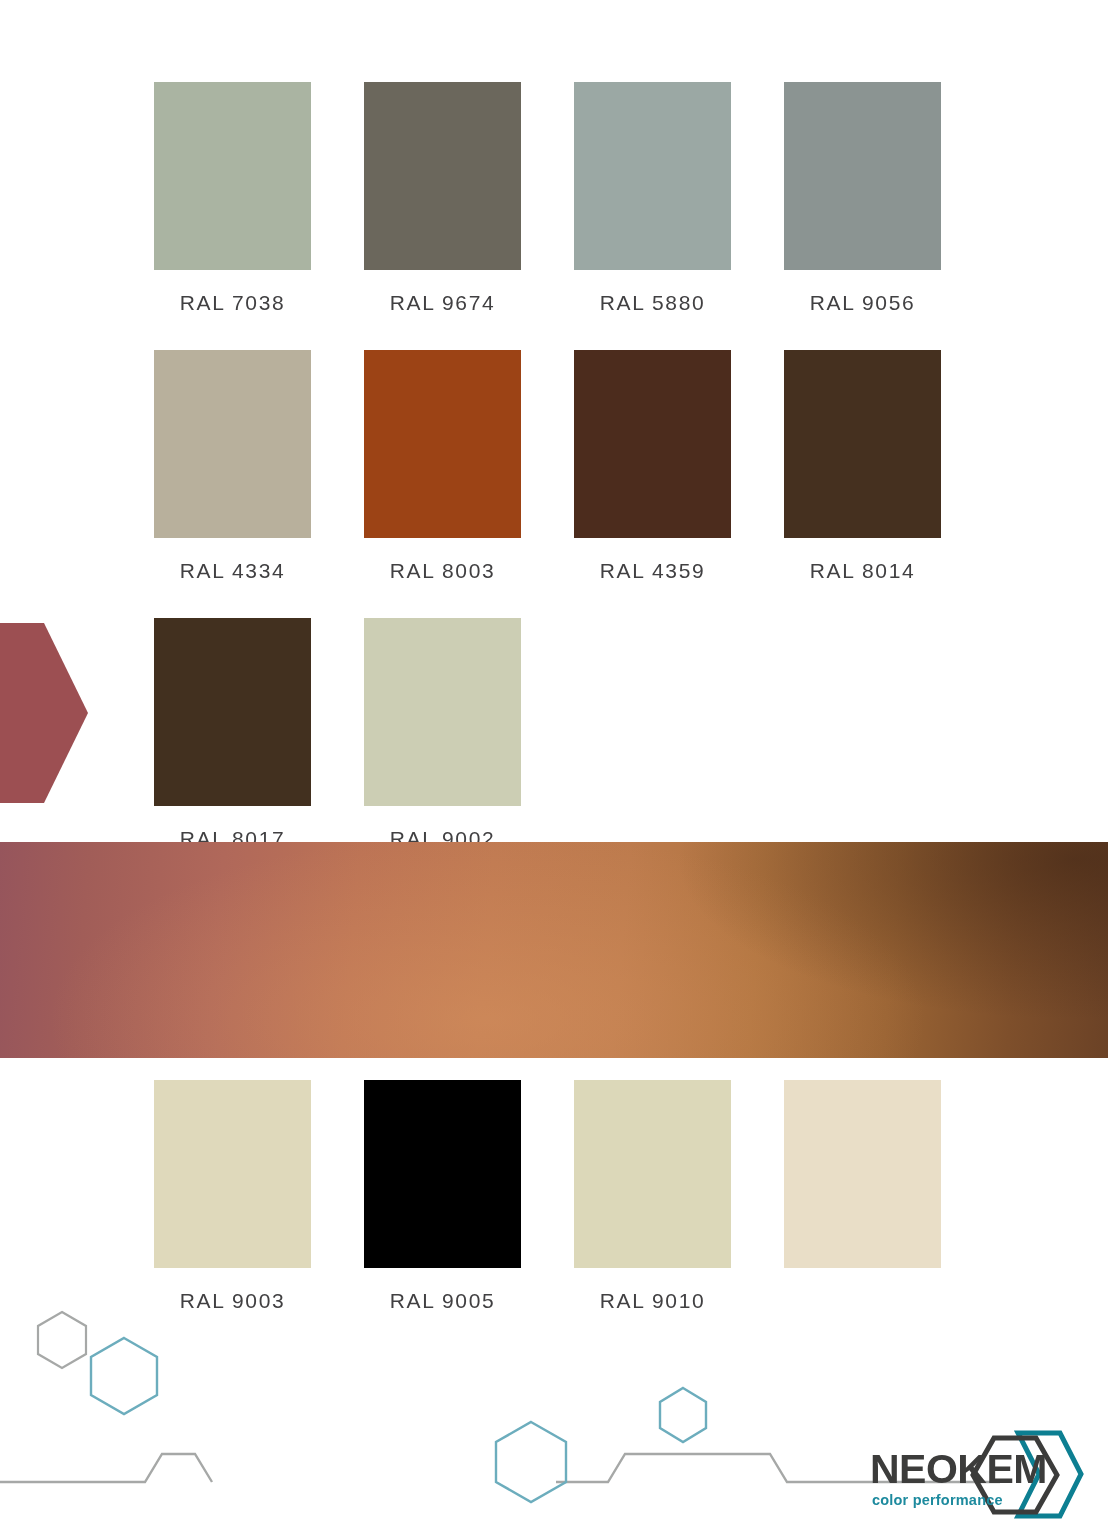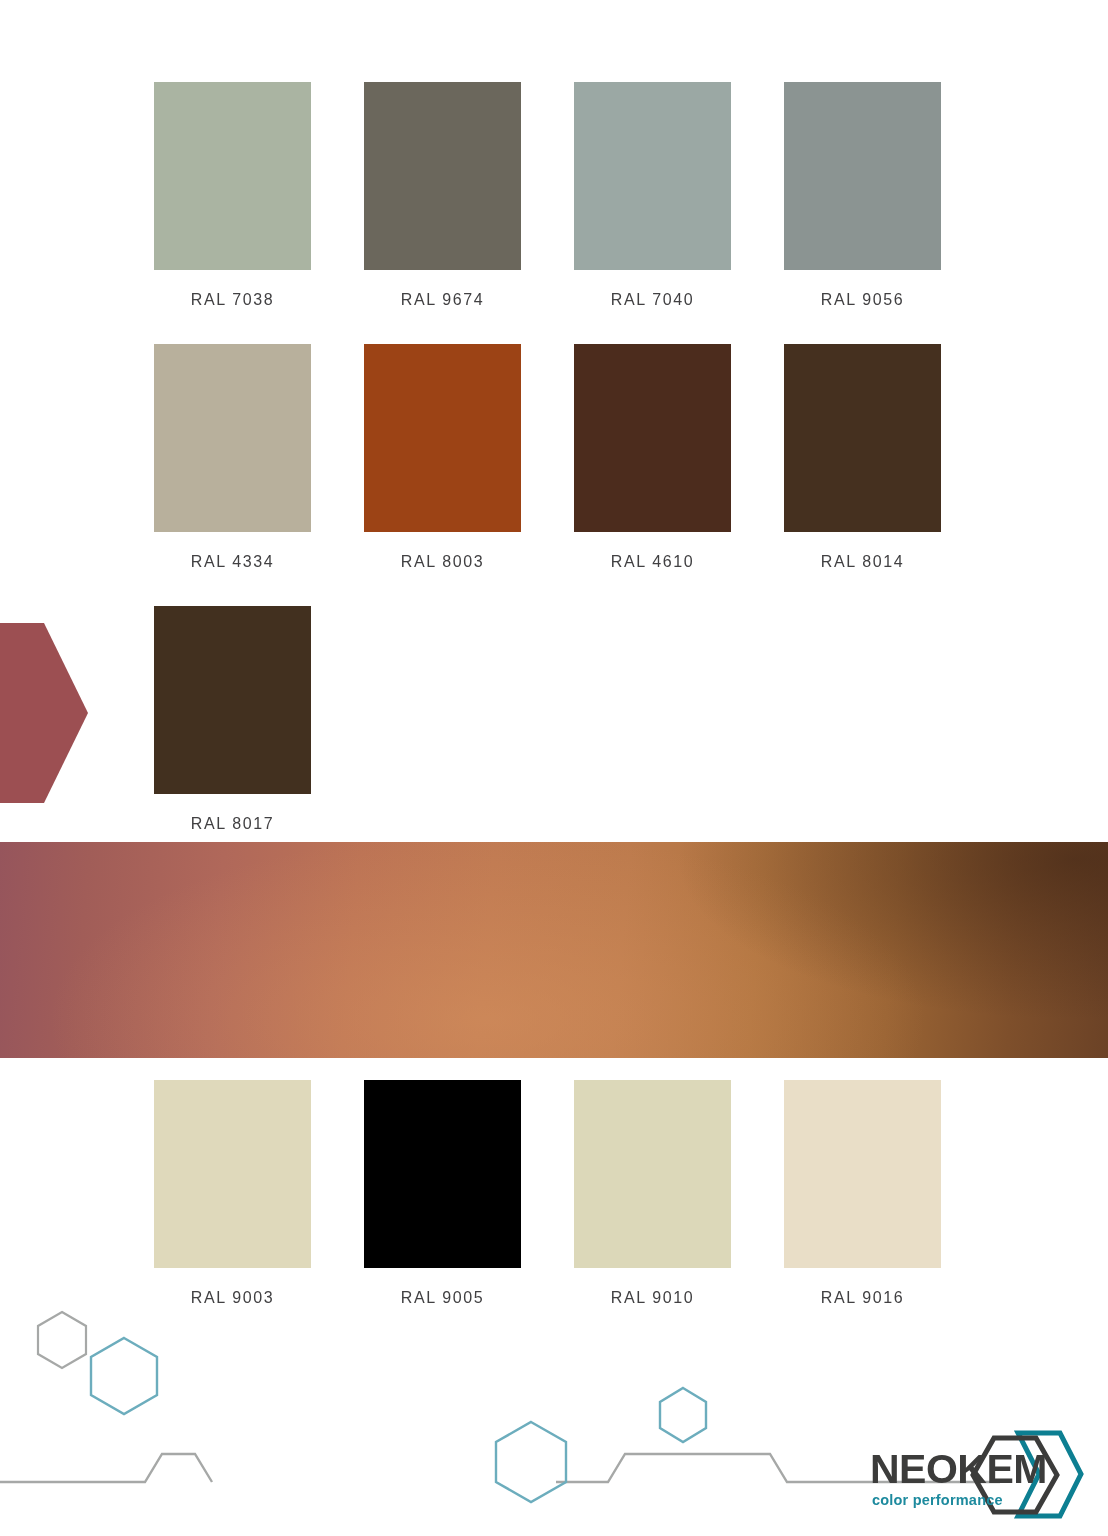--- a/index.html
+++ b/index.html
@@ -44,21 +44,21 @@
     width: 157px;
   }
   .swatch-chip {
     width: 157px;
     height: 188px;
     display: block;
   }
   .swatch-label {
     display: block;
     text-align: center;
-    font-size: 16px;
+    font-size: 21px;
     letter-spacing: 1.6px;
     color: #414042;
     font-weight: 400;
     padding-top: 21px;
     padding-bottom: 35px;
     white-space: nowrap;
   }
 
   
   #gradient-band {
@@ -143,45 +143,49 @@
     <div class="swatch-cell">
       <span class="swatch-chip" style="background: rgb(170, 180, 162);"></span>
       <span class="swatch-label">RAL 7038</span>
     </div>
     <div class="swatch-cell">
       <span class="swatch-chip" style="background: rgb(107, 103, 92);"></span>
       <span class="swatch-label">RAL 9674</span>
     </div>
     <div class="swatch-cell">
       <span class="swatch-chip" style="background: rgb(155, 168, 164);"></span>
-      <span class="swatch-label">RAL 7040</span>
+      <span class="swatch-label">RAL 5880</span>
     </div>
     <div class="swatch-cell">
       <span class="swatch-chip" style="background: rgb(139, 148, 146);"></span>
       <span class="swatch-label">RAL 9056</span>
     </div>
     <div class="swatch-cell">
       <span class="swatch-chip" style="background: rgb(184, 176, 156);"></span>
       <span class="swatch-label">RAL 4334</span>
     </div>
     <div class="swatch-cell">
       <span class="swatch-chip" style="background: rgb(156, 67, 21);"></span>
       <span class="swatch-label">RAL 8003</span>
     </div>
     <div class="swatch-cell">
       <span class="swatch-chip" style="background: rgb(76, 44, 29);"></span>
-      <span class="swatch-label">RAL 4610</span>
+      <span class="swatch-label">RAL 4359</span>
     </div>
     <div class="swatch-cell">
       <span class="swatch-chip" style="background: rgb(69, 48, 31);"></span>
       <span class="swatch-label">RAL 8014</span>
     </div>
     <div class="swatch-cell">
       <span class="swatch-chip" style="background: rgb(66, 48, 31);"></span>
       <span class="swatch-label">RAL 8017</span>
+    </div>
+    <div class="swatch-cell">
+      <span class="swatch-chip" style="background: rgb(204, 206, 180);"></span>
+      <span class="swatch-label">RAL 9002</span>
     </div>
   </div>
 
 <div id="gradient-band">
   <div class="g-base"></div>
   <div class="g-light"></div>
   <div class="g-dark"></div>
 </div>
 
 <div class="grid" id="grid-bottom">
@@ -192,21 +196,20 @@
     <div class="swatch-cell">
       <span class="swatch-chip" style="background: rgb(0, 0, 0);"></span>
       <span class="swatch-label">RAL 9005</span>
     </div>
     <div class="swatch-cell">
       <span class="swatch-chip" style="background: rgb(220, 216, 185);"></span>
       <span class="swatch-label">RAL 9010</span>
     </div>
     <div class="swatch-cell">
       <span class="swatch-chip" style="background: rgb(233, 222, 199);"></span>
-      <span class="swatch-label">RAL 9016</span>
     </div>
   </div>
 
 <div id="footer-deco">
   <svg width="1108" height="246" viewBox="0 0 1108 246" fill="none" xmlns="http://www.w3.org/2000/svg">
 
     <polygon points="62,22 86,36 86,64 62,78 38,64 38,36" fill="none" stroke="#a6a8a7" stroke-width="2.2"></polygon>
 
     <polygon points="124,48 157,67 157,105 124,124 91,105 91,67" fill="none" stroke="#6cadbd" stroke-width="2.4"></polygon>
 

